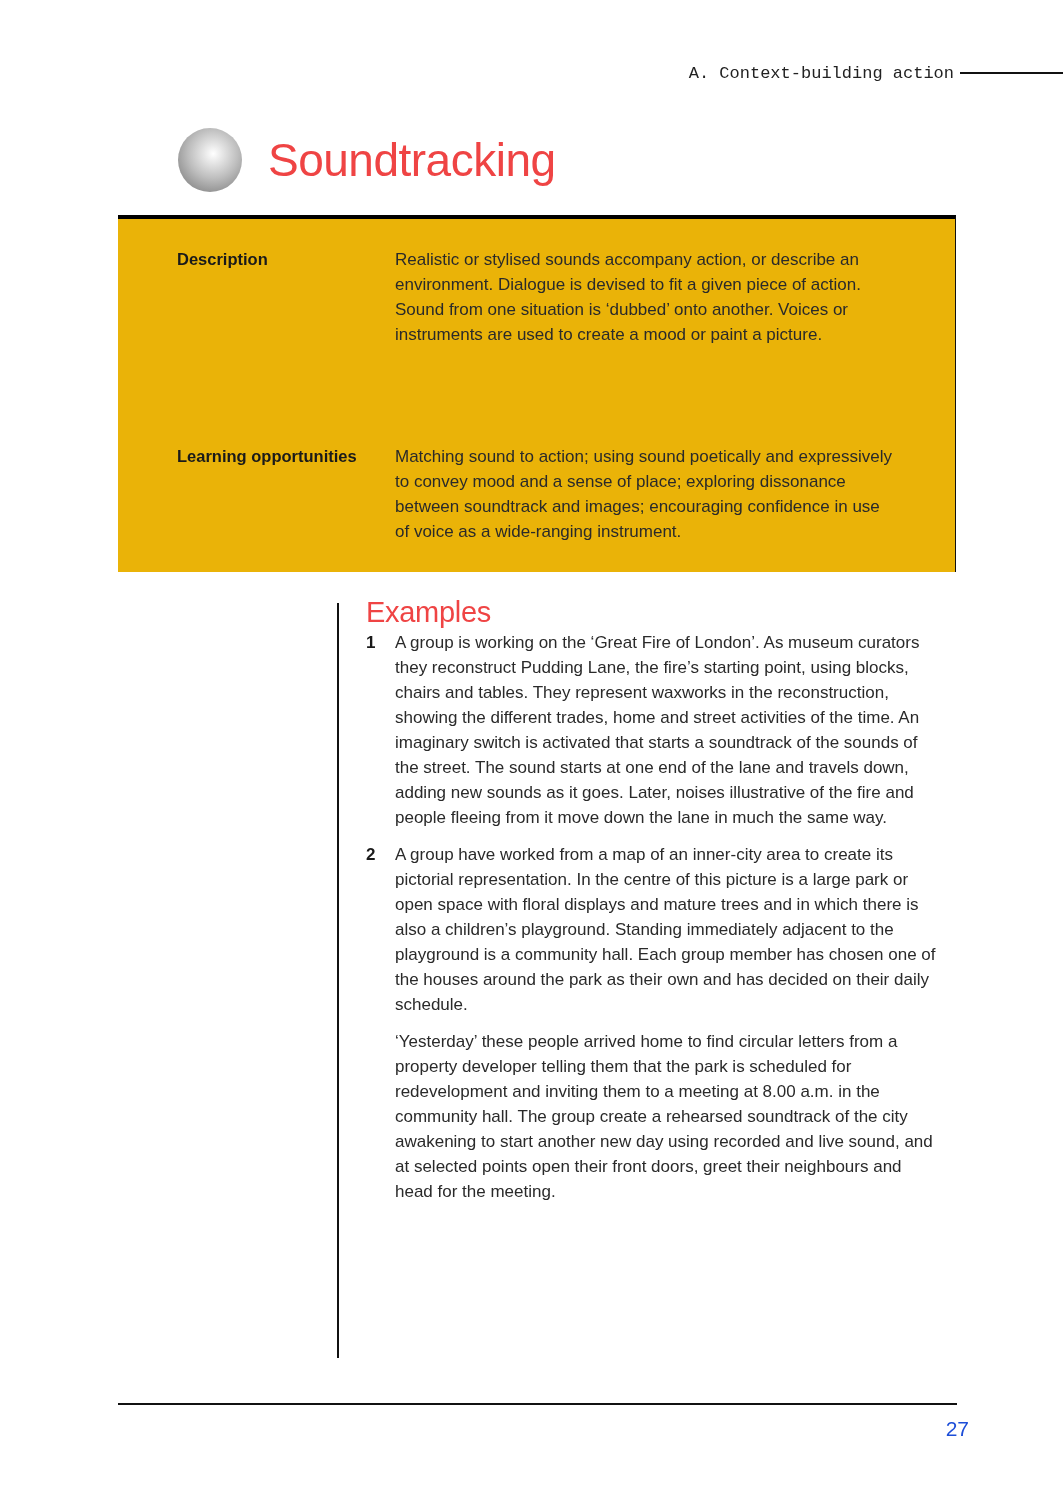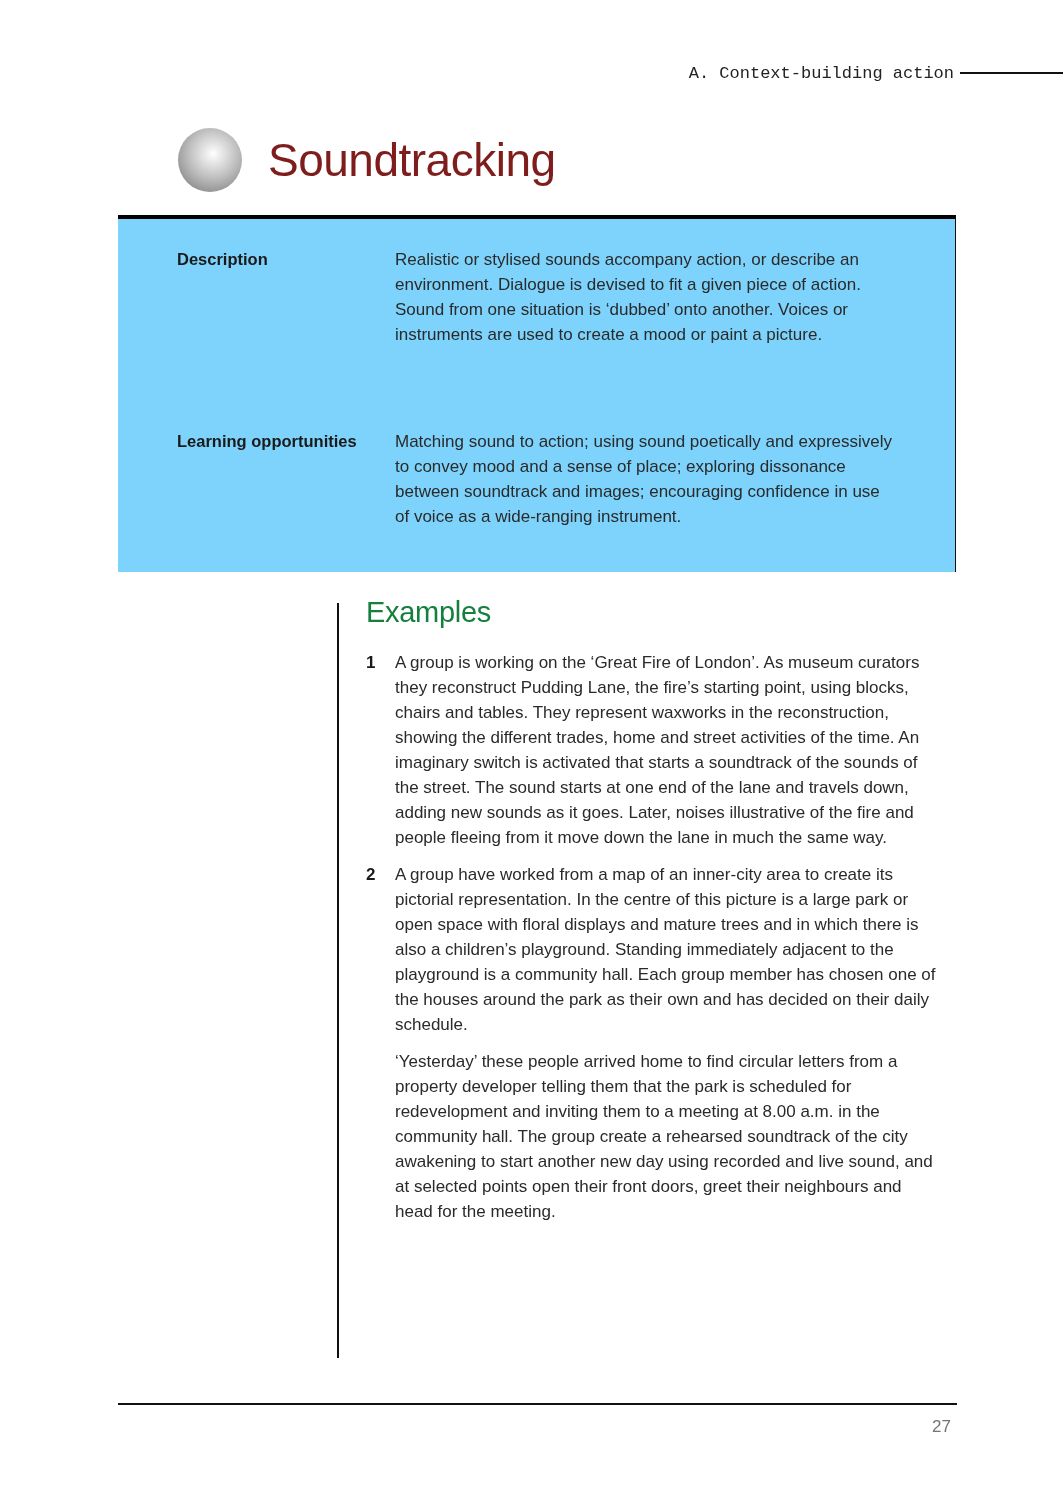--- a/index.html
+++ b/index.html
@@ -47,32 +47,32 @@
     .sphere {
       width: 64px;
       height: 64px;
       border-radius: 50%;
       background: radial-gradient(circle at 55% 40%, #ffffff 0%, #e6e6e6 18%, #bdbdbd 48%, #8f8f8f 78%, #7a7a7a 100%);
       margin-right: 26px;
     }
     .page-title {
       font-size: 46px;
       font-weight: normal;
-      color: #7f1d1d;
+      color: #ef4444;
       letter-spacing: -0.5px;
       margin: 0;
       line-height: 1;
     }
     .info-box {
       position: absolute;
       top: 215px;
       left: 118px;
       width: 838px;
       height: 357px;
-      background: #7dd3fc;
+      background: #eab308;
       border-top: 4px solid #000;
       border-right: 1px solid #111;
       box-sizing: border-box;
     }
     .info-row {
       position: absolute;
       left: 59px;
       width: 760px;
       display: flex;
       font-size: 17px;
@@ -100,22 +100,22 @@
     }
     .examples {
       position: absolute;
       left: 366px;
       top: 594px;
       width: 590px;
     }
     .examples-heading {
       font-size: 29px;
       font-weight: normal;
-      margin: 0 0 20px 0;
-      color: #15803d;
+      margin: 0 0 0 0;
+      color: #ef4444;
       letter-spacing: -0.3px;
       line-height: 36px;
     }
     .ex-item {
       display: flex;
       font-size: 17px;
       line-height: 25px;
       color: #2a2a2a;
       margin-bottom: 12px;
     }
@@ -135,44 +135,44 @@
       position: absolute;
       top: 1403px;
       left: 118px;
       width: 839px;
       height: 2px;
       background: #111;
     }
     .page-number {
       position: absolute;
       top: 1417px;
-      right: 112px;
-      font-size: 17px;
-      color: #737373;
+      right: 94px;
+      font-size: 21px;
+      color: #1d4ed8;
     }
   </style>
 </head>
 <body>
 
 <div class="running-head">
   <span class="rh-text"><span>A.</span> <span>Context-building action</span></span>
   <span class="rh-rule"></span>
 </div>
 
 <div class="title-wrap">
   <div class="sphere"></div>
   <h1 class="page-title">Soundtracking</h1>
 </div>
 
 <div class="info-box">
   <div class="info-row" style="top:28px;">
     <div class="info-label">Description</div>
     <div class="info-value">Realistic or stylised sounds accompany action, or describe an environment. Dialogue is devised to fit a given piece of action. Sound from one situation is ‘dubbed’ onto another. Voices or instruments are used to create a mood or paint a picture.</div>
   </div>
-  <div class="info-row" style="top:210px;">
+  <div class="info-row" style="top:225px;">
     <div class="info-label">Learning opportunities</div>
     <div class="info-value">Matching sound to action; using sound poetically and expressively to convey mood and a sense of place; exploring dissonance between soundtrack and images; encouraging confidence in use of voice as a wide-ranging instrument.</div>
   </div>
 </div>
 
 <div class="vrule"></div>
 
 <div class="examples">
   <h2 class="examples-heading">Examples</h2>
 

